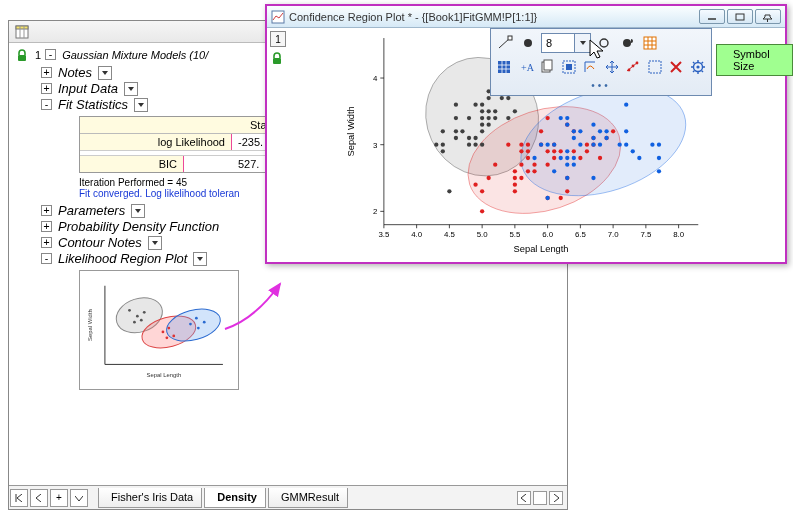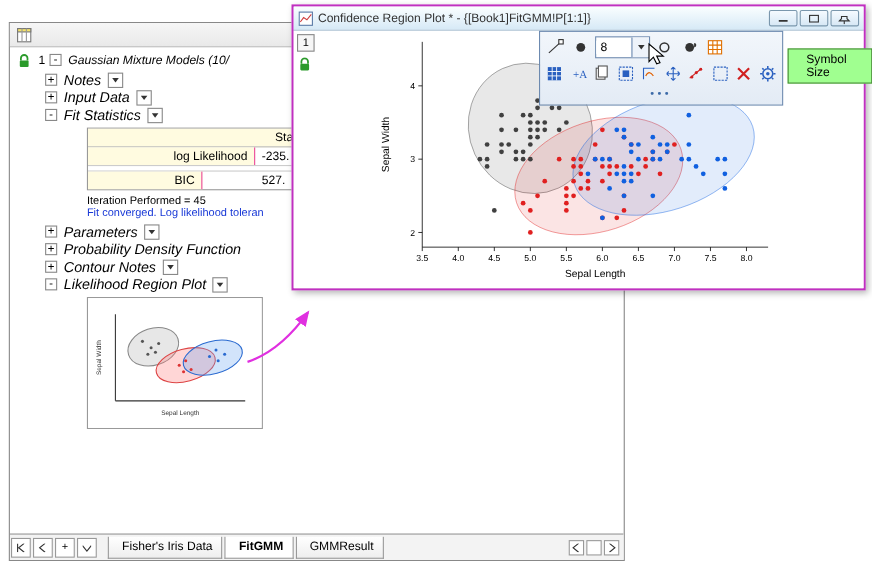--- a/index.html
+++ b/index.html
@@ -198,21 +198,21 @@
       <div class="btn">
           <svg width="8" height="8">
             <path d="M0 2 L4 7 L8 2" stroke="#333" fill="none"></path>
           </svg>
         </div>
       <div class="sep"></div>
       <div class="tab">
           <span>Fisher's Iris Data</span>
         </div>
       <div class="tab active">
-          <span>FitGMM</span>
+          <span>Density</span>
         </div>
       <div class="tab">
           <span>GMMResult</span>
         </div>
       <div class="scroll">
         <div class="sbtn">
             <svg width="8" height="8">
               <path d="M6 0 L1 4 L6 8" stroke="#333" fill="none"></path>
             </svg>
           </div>

